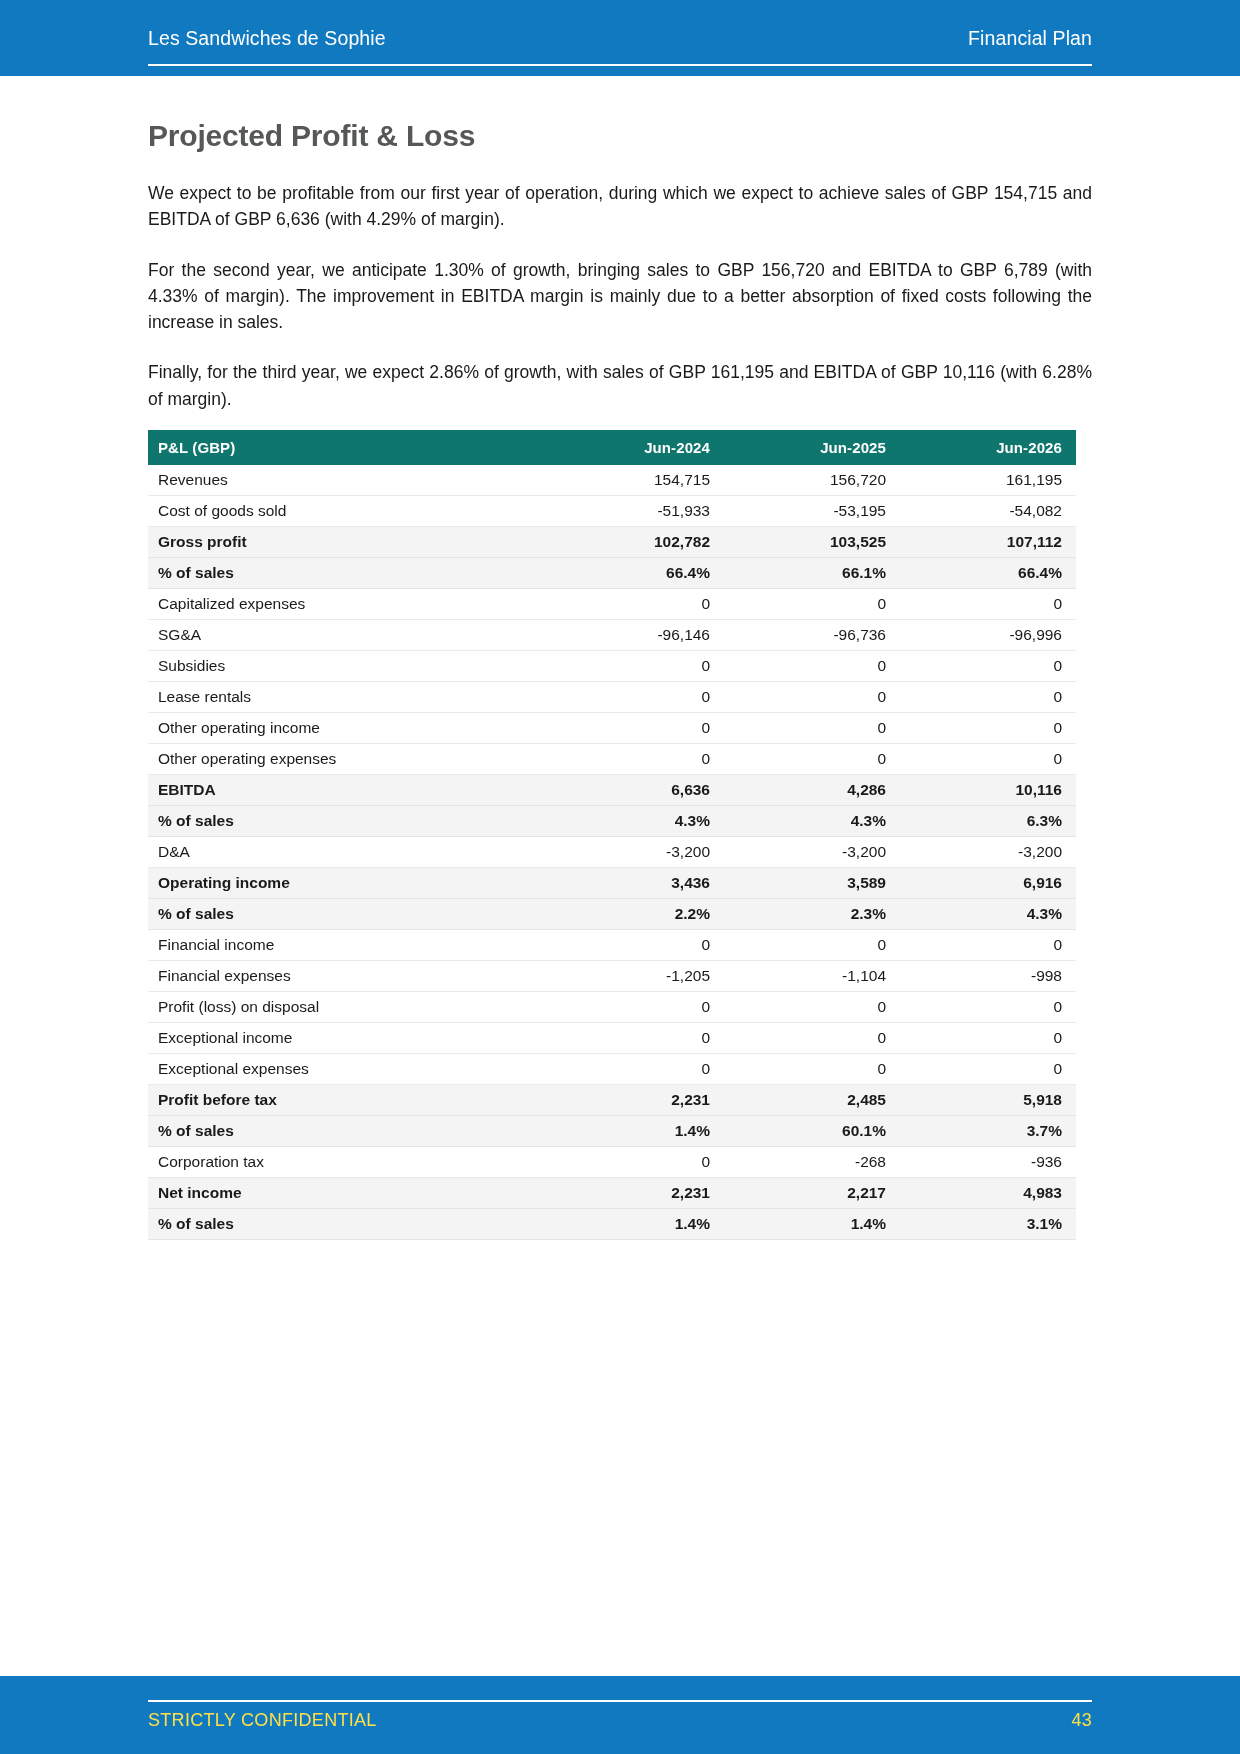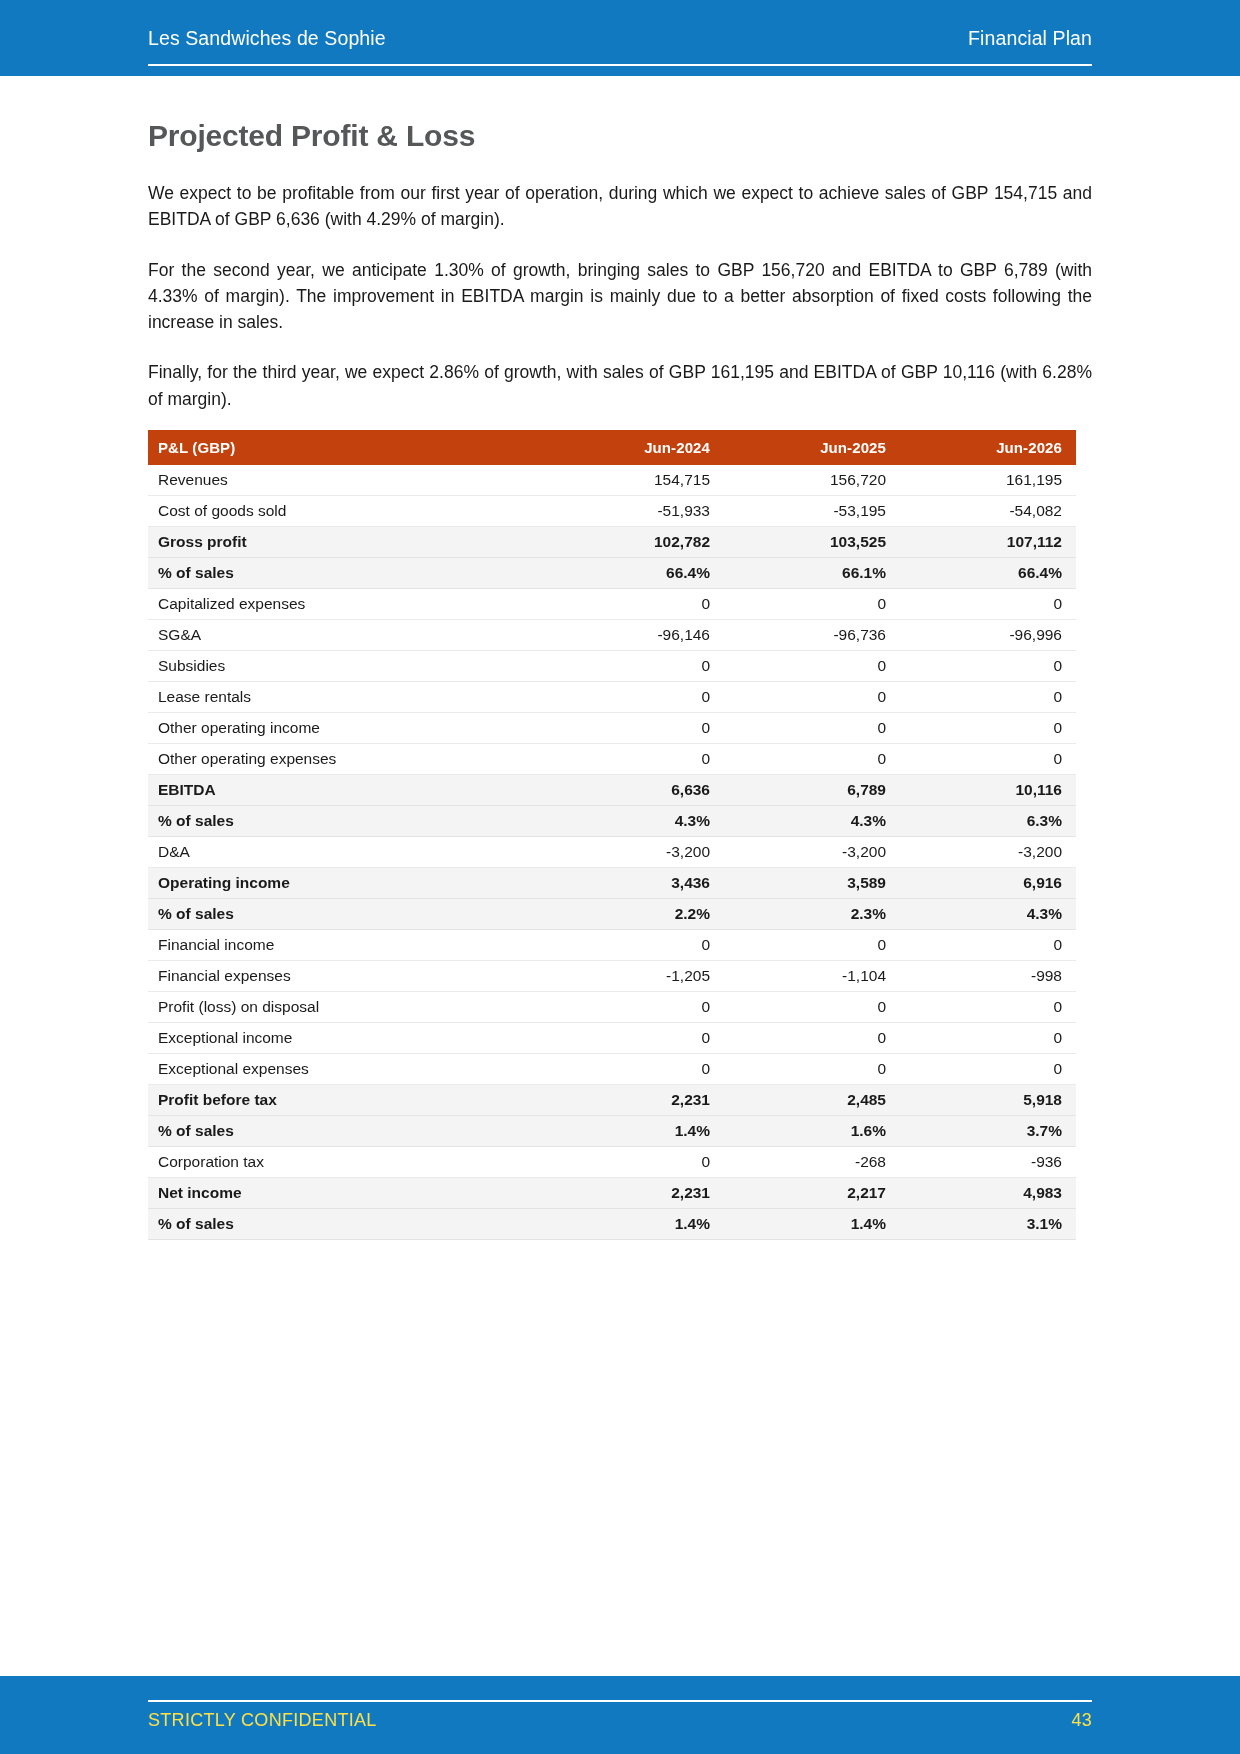--- a/index.html
+++ b/index.html
@@ -74,21 +74,21 @@
   .pl-table {
     width: 928px;
     margin-top: 12px;
     border-collapse: collapse;
     font-size: 15.5px;
     table-layout: fixed;
   }
   .pl-table col.c-label { width: 400px; }
   .pl-table col.c-num   { width: 176px; }
   .pl-table thead th {
-    background: #c2410c;
+    background: #0f766e;
     color: #ffffff;
     font-weight: bold;
     font-size: 15px;
     padding: 9px 14px 9px 10px;
     letter-spacing: 0.1px;
   }
   .pl-table thead th.th-label { text-align: left; padding-left: 10px; }
   .pl-table thead th.th-num   { text-align: right; }
   .pl-table tbody td {
     padding: 6px 14px 6px 10px;
@@ -224,21 +224,21 @@
         </tr>
         <tr class="row-plain">
           <td class="cell-label">Other operating expenses</td>
           <td class="cell-num">0</td>
           <td class="cell-num">0</td>
           <td class="cell-num">0</td>
         </tr>
         <tr class="row-bold">
           <td class="cell-label">EBITDA</td>
           <td class="cell-num">6,636</td>
-          <td class="cell-num">6,789</td>
+          <td class="cell-num">4,286</td>
           <td class="cell-num">10,116</td>
         </tr>
         <tr class="row-bold">
           <td class="cell-label">% of sales</td>
           <td class="cell-num">4.3%</td>
           <td class="cell-num">4.3%</td>
           <td class="cell-num">6.3%</td>
         </tr>
         <tr class="row-plain">
           <td class="cell-label">D&amp;A</td>
@@ -290,21 +290,21 @@
         </tr>
         <tr class="row-bold">
           <td class="cell-label">Profit before tax</td>
           <td class="cell-num">2,231</td>
           <td class="cell-num">2,485</td>
           <td class="cell-num">5,918</td>
         </tr>
         <tr class="row-bold">
           <td class="cell-label">% of sales</td>
           <td class="cell-num">1.4%</td>
-          <td class="cell-num">1.6%</td>
+          <td class="cell-num">60.1%</td>
           <td class="cell-num">3.7%</td>
         </tr>
         <tr class="row-plain">
           <td class="cell-label">Corporation tax</td>
           <td class="cell-num">0</td>
           <td class="cell-num">-268</td>
           <td class="cell-num">-936</td>
         </tr>
         <tr class="row-bold">
           <td class="cell-label">Net income</td>

